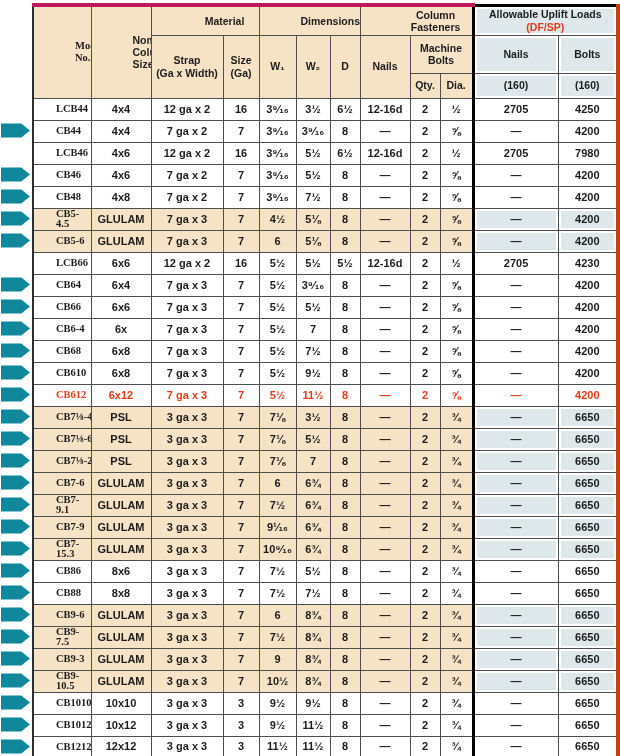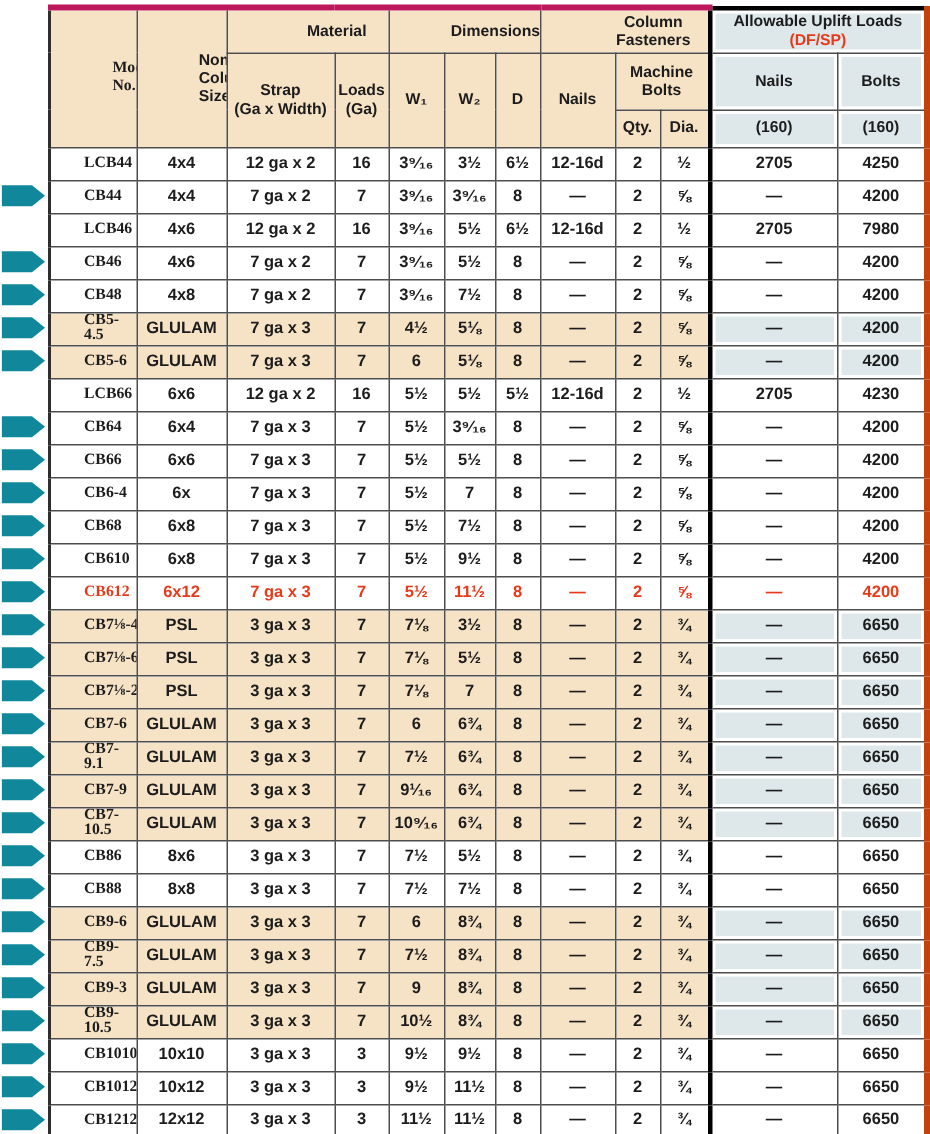--- a/index.html
+++ b/index.html
@@ -89,21 +89,21 @@
 Size</th>
         <th colspan="2" class="o-top">Material</th>
         <th colspan="3" class="o-top">Dimensions</th>
         <th colspan="3" class="o-top">Column
 Fasteners</th>
         <th colspan="2" class="u u-top u-left u-right uplift-title"><span>Allowable Uplift Loads</span><span class="sub">(DF/SP)</span></th>
       </tr>
       <tr class="h2">
         <th rowspan="2">Strap
 (Ga x Width)</th>
-        <th rowspan="2">Loads
+        <th rowspan="2">Size
 (Ga)</th>
         <th rowspan="2">W₁</th>
         <th rowspan="2">W₂</th>
         <th rowspan="2">D</th>
         <th rowspan="2">Nails</th>
         <th colspan="2">Machine
 Bolts</th>
         <th class="u u-left">Nails</th>
         <th class="u u-right">Bolts</th>
       </tr>
@@ -389,21 +389,21 @@
           <td>9¹⁄₁₆</td>
           <td>6¾</td>
           <td>8</td>
           <td>—</td>
           <td>2</td>
           <td>¾</td>
           <td class="u u-left">—</td>
           <td class="u u-right">6650</td>
         </tr>
         <tr class="tan">
-          <td class="o-left model">CB7-10.5</td>
+          <td class="o-left model">CB7-15.3</td>
           <td>GLULAM</td>
           <td>3 ga x 3</td>
           <td>7</td>
           <td>10⁹⁄₁₆</td>
           <td>6¾</td>
           <td>8</td>
           <td>—</td>
           <td>2</td>
           <td>¾</td>
           <td class="u u-left">—</td>

